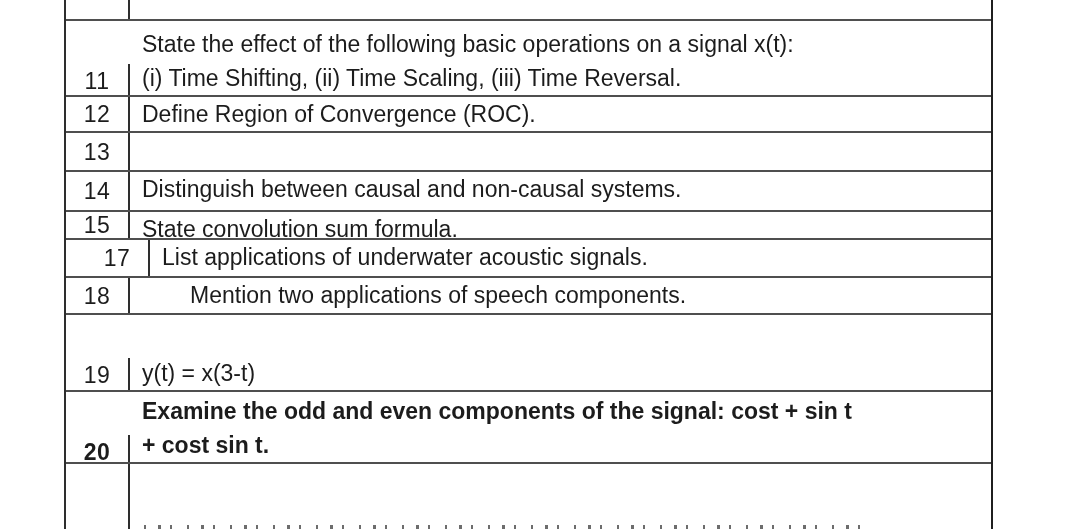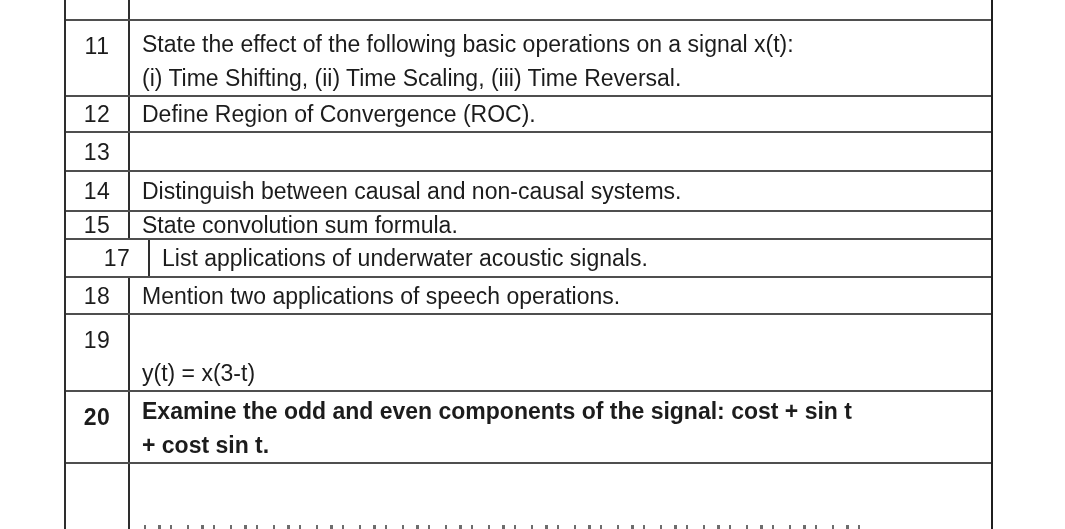--- a/index.html
+++ b/index.html
@@ -38,38 +38,38 @@
     display: flex;
     justify-content: center;
     align-items: center;
     letter-spacing: 0.5px;
   }
   .text-cell {
     flex: 1;
     padding: 0 10px 0 12px;
     display: flex;
     flex-direction: column;
-    justify-content: center;
+    justify-content: flex-start;
     overflow: hidden;
   }
-  .row.multi .num-cell { align-items: flex-start; padding-top: 8px; }
+  .row.multi .num-cell { align-items: flex-start; padding-top: 0; margin-top: 43px; }
   .row.multi .text-cell { justify-content: flex-end; padding-top: 13px; }
   .line { white-space: nowrap; }
   .line.bold { font-weight: 400; }
   sup.exp { font-size: 0.62em; line-height: 0; position: relative; top: -0.45em; }
   
   .r-top    { height: 21px; }
   .r-11     { height: 76px; }
   .r-12     { height: 36px; }
   .r-13     { height: 39px; }
   .r-14     { height: 40px; }
   .r-15     { height: 28px; }
   .r-16     { height: 39px; }
   .r-17     { height: 38px; padding-left: 20px; }
-  .r-18     { height: 37px; }
+  .r-18     { height: 37px; gap: 48px; }
   .r-19     { height: 77px; }
   .r-20     { height: 72px; font-weight: bold; }
   .r-bottom { flex: 1 1 auto; border-bottom: none; }
   
   .clip-frag {
     margin-top: auto;
     height: 4px;
     width: 86%;
     margin-left: 2px;
     background: repeating-linear-gradient(
@@ -129,21 +129,21 @@
     <div class="row r-17">
       <div class="num-cell">17</div>
       <div class="text-cell">
         <div class="line">List applications of underwater acoustic signals.</div>
       </div>
     </div>
 
     <div class="row r-18">
       <div class="num-cell">18</div>
       <div class="text-cell">
-        <div class="line">Mention two applications of speech operations.</div>
+        <div class="line">Mention two applications of speech components.</div>
       </div>
     </div>
 
     <div class="row r-19 multi">
       <div class="num-cell">19</div>
       <div class="text-cell">
         <div class="line bold">y(t) = x(3-t)</div>
       </div>
     </div>
 

